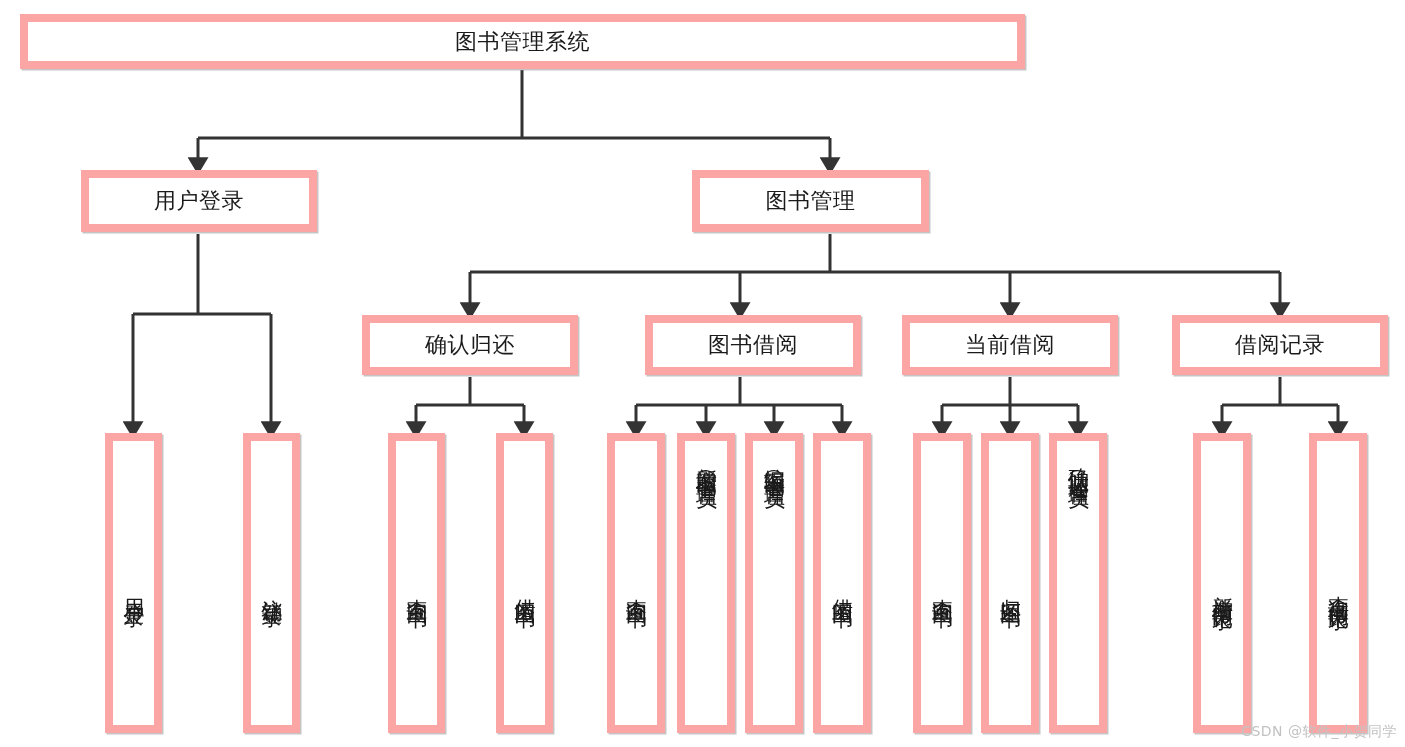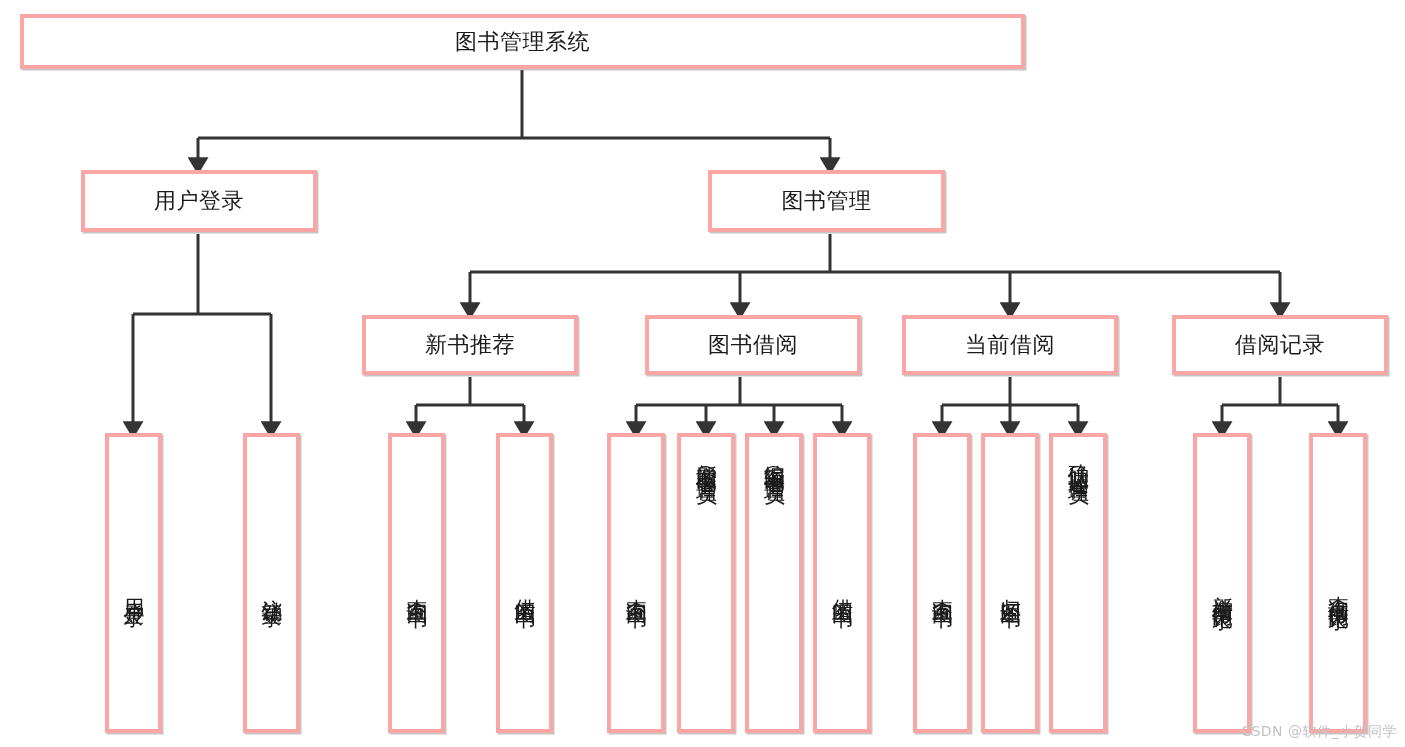--- a/index.html
+++ b/index.html
@@ -22,21 +22,21 @@
     position: absolute;
     left: 0;
     top: 0;
     width: 1405px;
     height: 747px;
     pointer-events: none;
   }
   .node {
     position: absolute;
     box-sizing: border-box;
-    border: 4px solid #fca5a5;
+    border: 8px solid #fca5a5;
     background: #ffffff;
     display: flex;
     align-items: center;
     justify-content: center;
     box-shadow: 1.5px 1.5px 0 rgba(150,150,150,0.55);
     z-index: 2;
   }
   .node-label {
     color: #1a1a1a;
     letter-spacing: 0.5px;
@@ -132,26 +132,26 @@
     </g>
   </svg>
 
   <div class="node horizontal" style="left:20px; top:14px; width:1005px; height:55px;">
     <span class="node-label">图书管理系统</span>
   </div>
 
   <div class="node horizontal" style="left:81px; top:170px; width:236px; height:62px;">
     <span class="node-label">用户登录</span>
   </div>
-  <div class="node horizontal" style="left:708px; top:170px; width:237px; height:62px;">
+  <div class="node horizontal" style="left:692px; top:170px; width:237px; height:62px;">
     <span class="node-label">图书管理</span>
   </div>
 
   <div class="node horizontal" style="left:362px; top:315px; width:216px; height:60px;">
-    <span class="node-label">新书推荐</span>
+    <span class="node-label">确认归还</span>
   </div>
   <div class="node horizontal" style="left:632px; top:315px; width:216px; height:60px;margin-left:13px;">
     <span class="node-label">图书借阅</span>
   </div>
   <div class="node horizontal" style="left:1172px; top:315px; width:216px; height:60px;">
     <span class="node-label">借阅记录</span>
   </div>
   <div class="node horizontal" style="left:902px; top:315px; width:216px; height:60px;">
     <span class="node-label">当前借阅</span>
   </div>

